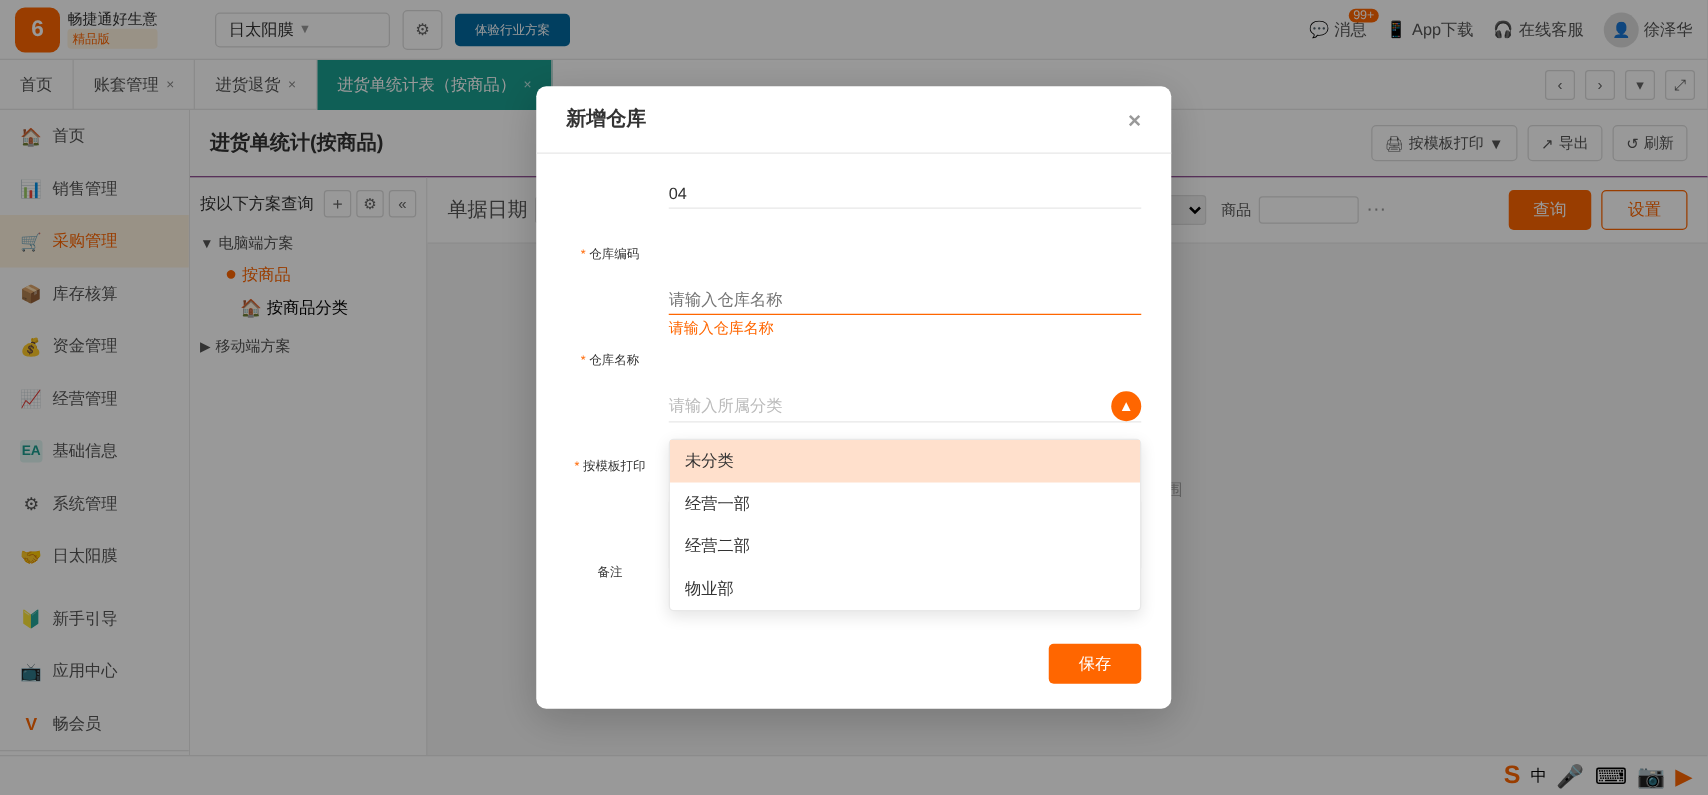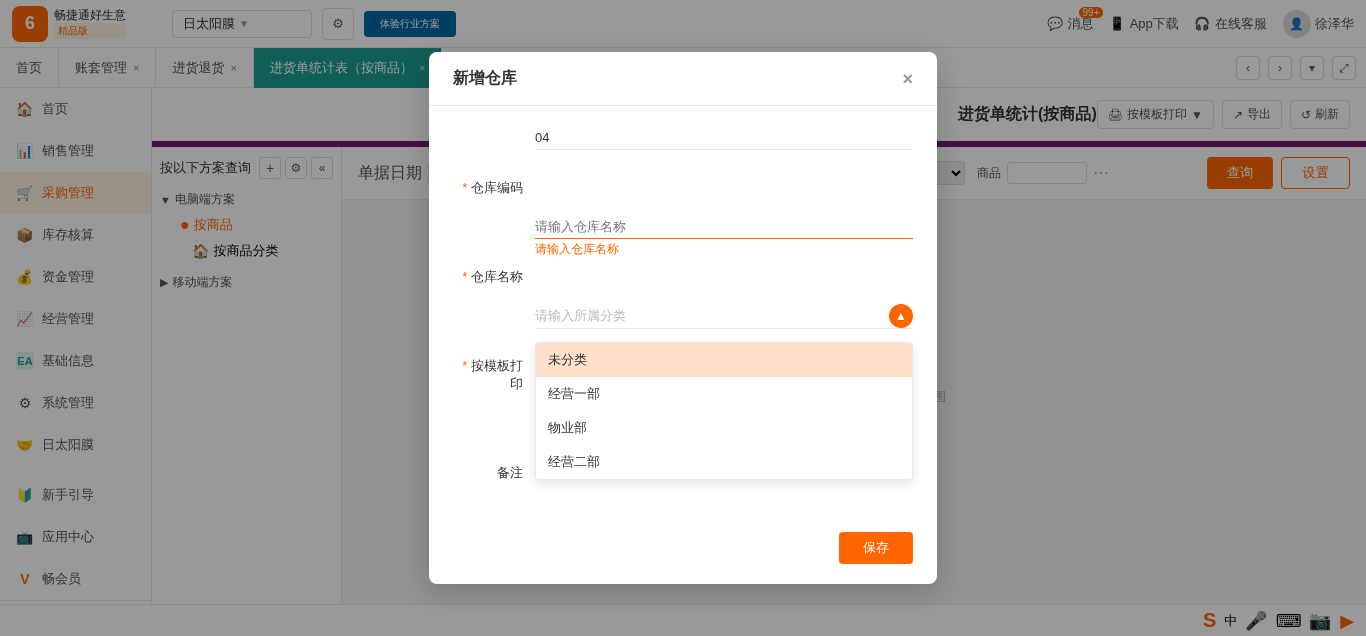--- a/index.html
+++ b/index.html
@@ -143,24 +143,24 @@
     
     .content-area {
       flex: 1;
       background: #f5f5f5;
       overflow: auto;
       position: relative;
     }
 
     
     .page-header {
-      display: flex; align-items: center; justify-content: flex-end;
+      display: flex; align-items: center; justify-content: space-between;
       padding: 12px 16px;
       background: #fff;
-      border-bottom: 6px solid #701a75;
+      border-bottom: 1px solid #701a75;
     }
     .page-title { font-size: 16px; font-weight: bold; color: #333; }
     .header-actions { display: flex; align-items: center; gap: 8px; }
     .header-btn {
       display: flex; align-items: center; gap: 4px;
       padding: 5px 10px; border: 1px solid #ddd; border-radius: 4px;
       cursor: pointer; color: #555; font-size: 12px; background: #fff;
     }
     .query-btn {
       background: #f60; color: #fff; border: none;
@@ -217,21 +217,21 @@
       cursor: pointer; color: #999; font-size: 18px; line-height: 1;
     }
     .dialog-body {
       padding: 20px 24px;
     }
     .form-row {
       display: flex; align-items: flex-start;
       margin-bottom: 18px; gap: 12px;
     }
     .form-label {
-      width: 70px; text-align: right; color: #333; font-size: 13px;
+      width: 70px; text-align: center; color: #333; font-size: 10px;
       padding-top: 7px; flex-shrink: 0; margin-top: 46px;
     }
     .required-star { color: #f60; }
     .form-input {
       flex: 1;
       height: 34px;
       border: none;
       border-bottom: 1px solid #e8e8e8;
       outline: none;
       font-size: 13px;
@@ -566,22 +566,22 @@
         </div>
         <div class="input-wrapper" style="position:relative;">
           <div class="dropdown-trigger">
             <span class="dropdown-trigger-text">请输入所属分类</span>
             <div class="dropdown-arrow">▲</div>
           </div>
 
           <div class="dropdown-menu">
             <div class="dropdown-item selected">未分类</div>
             <div class="dropdown-item">经营一部</div>
+            <div class="dropdown-item">经营二部</div>
             <div class="dropdown-item">物业部</div>
-            <div class="dropdown-item">经营二部</div>
           </div>
         </div>
       </div>
 
       <div class="form-row">
         <div class="form-label">备注</div>
         <textarea class="textarea-input" style=""></textarea>
       </div>
 
     </div>

